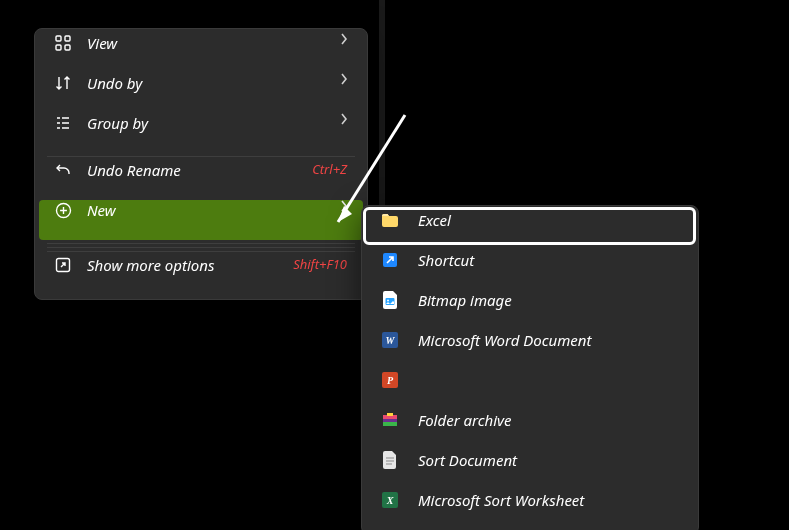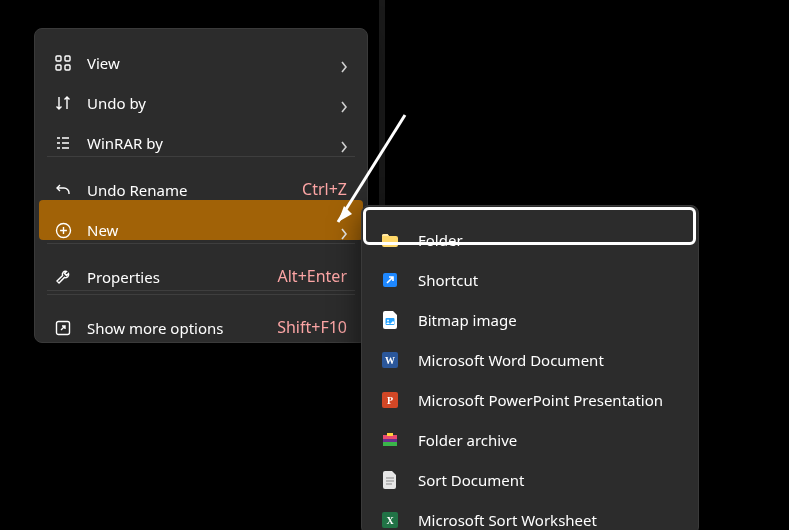--- a/index.html
+++ b/index.html
@@ -2,25 +2,25 @@
 <html><head>
 <meta charset="utf-8">
 <style>
   * { box-sizing: border-box; margin: 0; padding: 0; }
   html, body { width: 789px; height: 530px; background: #000; font-family: "Segoe UI", system-ui, sans-serif; overflow: hidden; color: #fff; }
   .desktop { position: relative; width: 100%; height: 100%; }
   .sidebar-accent { position: absolute; left: 379px; top: 0; width: 6px; height: 530px; background: #1a1a1a; }
   .menu { position: absolute; background: #2c2c2c; border: 1px solid #3a3a3a; border-radius: 8px; padding: 4px; box-shadow: 0 8px 30px rgba(0,0,0,0.55); }
   .menu.main { left: 34px; top: 28px; width: 334px; }
   .menu.sub  { left: 361px; top: 205px; width: 338px; }
-  .menu-item { display: flex; align-items: flex-end; height: 40px; border-radius: 4px; padding: 0 12px 0 14px; font-size: 15px; color: #fff; cursor: default; position: relative; }
-  .menu-item.hover { background: #a16207; }
+  .menu-item { display: flex; align-items: flex-start; height: 40px; border-radius: 4px; padding: 0 12px 0 14px; font-size: 15px; color: #fff; cursor: default; position: relative; font-style: italic; }
+  .menu-item.hover { background: #4d7c0f; }
   .menu-item .icon { width: 20px; height: 20px; display: flex; align-items: center; justify-content: center; margin-right: 14px; flex-shrink: 0; }
   .menu-item .label { flex: 1; white-space: nowrap; }
-  .menu-item .shortcut { color: #fca5a5; font-size: 16px; margin-right: 4px; }
+  .menu-item .shortcut { color: #ef4444; font-size: 13px; margin-right: 4px; }
   .menu-item .chev { width: 14px; display: flex; align-items: center; justify-content: center; color: #cfcfcf; margin-left: 6px; }
   .sep { height: 1px; background: #3e3e3e; margin: 3px 8px; }
   .highlight-box { position: absolute; border: 3px solid #fff; border-radius: 6px; pointer-events: none; }
   .arrow-annot { position: absolute; pointer-events: none; }
   .menu.sub .menu-item { height: 40px; }
   .menu.sub .menu-item .icon { width: 20px; margin-right: 18px; }
   svg { display: block; }
 </style>
 </head>
 <body>
@@ -61,21 +61,21 @@
           </svg>
     </span>
   </div>
 
   <div class="menu-item">
     <span class="icon">
       <svg width="16" height="16" viewBox="0 0 16 16" fill="none" stroke="#fff" stroke-width="1.4">
         <path d="M2 3h3M7 3h7M2 8h3M7 8h7M2 13h3M7 13h7"></path>
       </svg>
     </span>
-    <span class="label">WinRAR by</span>
+    <span class="label">Group by</span>
     <span class="chev">
       <svg width="8" height="12" viewBox="0 0 8 12" fill="none" stroke="#cfcfcf" stroke-width="1.6">
             <path d="M2 1l4 5-4 5"></path>
           </svg>
     </span>
   </div>
 
   <div class="sep"></div>
 
   <div class="menu-item">
@@ -99,29 +99,20 @@
     <span class="label">New</span>
     <span class="chev">
       <svg width="8" height="12" viewBox="0 0 8 12" fill="none" stroke="#e8e8e8" stroke-width="1.6">
             <path d="M2 1l4 5-4 5"></path>
           </svg>
     </span>
   </div>
 
   <div class="sep"></div>
 
-  <div class="menu-item">
-    <span class="icon">
-      <svg width="16" height="16" viewBox="0 0 16 16" fill="none" stroke="#fff" stroke-width="1.4">
-        <path d="M13.5 4.5a3 3 0 0 1-4 3.9L4 14l-2-2 5.6-5.5A3 3 0 0 1 11.5 2.5l-2 2 2 2 2-2z"></path>
-      </svg>
-    </span>
-    <span class="label">Properties</span>
-    <span class="shortcut">Alt+Enter</span>
-  </div>
 
   <div class="sep"></div>
 
 
   <div class="sep"></div>
 
   <div class="menu-item">
     <span class="icon">
       <svg width="16" height="16" viewBox="0 0 16 16" fill="none" stroke="#fff" stroke-width="1.4">
         <rect x="1.5" y="1.5" width="13" height="13" rx="2"></rect>
@@ -135,21 +126,21 @@
 
 <div class="menu sub">
 
   <div class="menu-item">
     <span class="icon">
       <svg width="18" height="15" viewBox="0 0 18 15">
             <path fill="#ffd869" d="M1 3a2 2 0 0 1 2-2h3.5l1.5 2H15a2 2 0 0 1 2 2v7a2 2 0 0 1-2 2H3a2 2 0 0 1-2-2z"></path>
             <path fill="#ffe9a8" d="M1 3a2 2 0 0 1 2-2h3.5l1.5 2H1z"></path>
           </svg>
     </span>
-    <span class="label">Folder</span>
+    <span class="label">Excel</span>
   </div>
 
   <div class="menu-item">
     <span class="icon">
       <svg width="16" height="16" viewBox="0 0 16 16">
             <rect x="1" y="1" width="14" height="14" rx="2" fill="#1e88ff"></rect>
             <path d="M5 11l6-6M11 9V5H7" stroke="#fff" stroke-width="1.6" fill="none"></path>
           </svg>
     </span>
     <span class="label">Shortcut</span>
@@ -177,21 +168,20 @@
     <span class="label">Microsoft Word Document</span>
   </div>
 
   <div class="menu-item">
     <span class="icon">
       <svg width="16" height="16" viewBox="0 0 16 16">
             <rect width="16" height="16" rx="2" fill="#d24726"></rect>
             <text x="8" y="12" text-anchor="middle" font-family="Segoe UI" font-weight="700" font-size="10" fill="#fff">P</text>
           </svg>
     </span>
-    <span class="label">Microsoft PowerPoint Presentation</span>
   </div>
 
   <div class="menu-item">
     <span class="icon">
       <svg width="16" height="16" viewBox="0 0 16 16">
             <rect x="1" y="3" width="14" height="11" rx="1" fill="#6b2e8e"></rect>
             <rect x="1" y="3" width="14" height="4" fill="#e84b6f"></rect>
             <rect x="1" y="10" width="14" height="4" fill="#3ab54a"></rect>
             <rect x="5" y="1" width="6" height="3" fill="#ffd23f"></rect>
           </svg>

